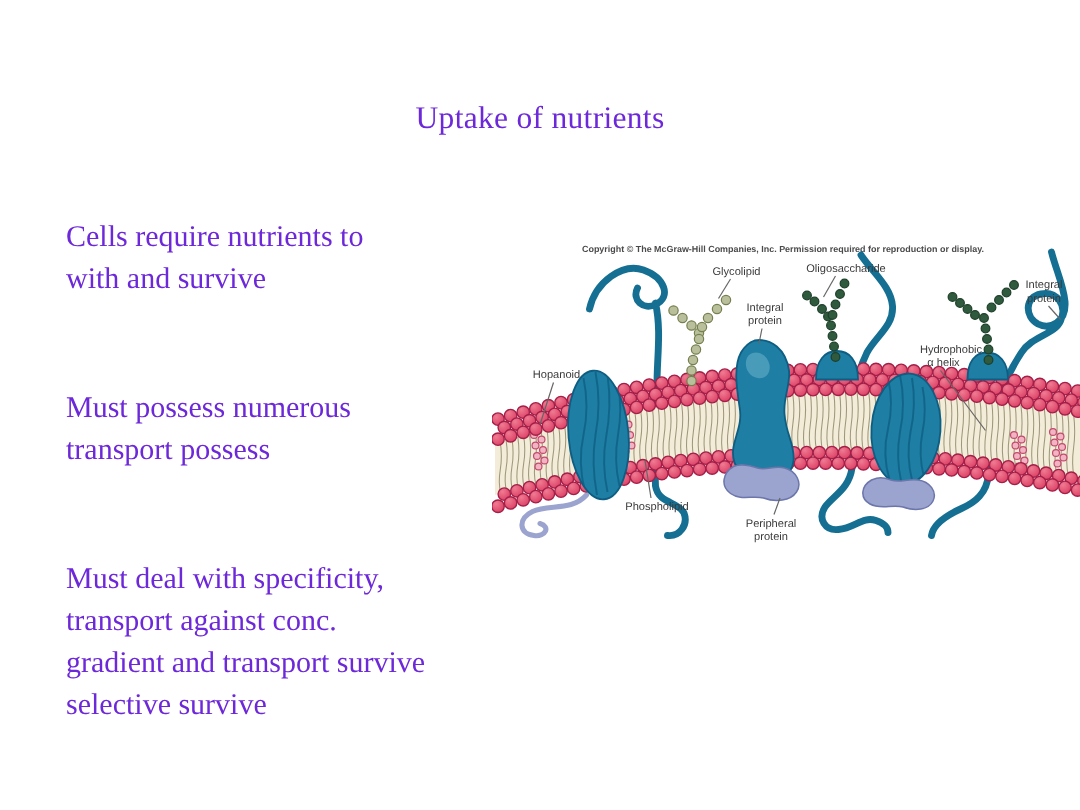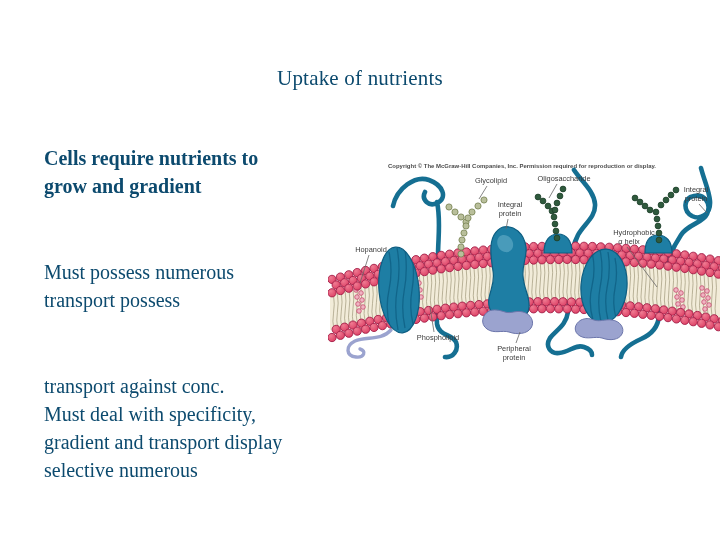--- a/index.html
+++ b/index.html
@@ -1,21 +1,21 @@
 <!DOCTYPE html>
 <html style="--teal: #1e7ea4; --teal-dark: #0d5e82; --strand: #156f92; --bead: #dd4065; --bead-dark: #a31f48; --bead-hl: #ef7b92; --cream: #f2ecd9; --tail: #968e70; --lav: #9ba3cf; --lav-dark: #6c76ab; --label: #3a3a3a;"><head>
 <meta charset="utf-8">
 <style>
   html,body{margin:0;padding:0;background:#fff;}
   #slide{position:relative;width:720px;height:540px;background:#ffffff;overflow:hidden;
-         font-family:"Liberation Serif", serif;color:#0c4a6e;}
+         font-family:"Liberation Serif", serif;color:#6d28d9;}
   .title{position:absolute;top:66px;left:0;width:720px;text-align:center;
          font-size:21px;letter-spacing:.2px;}
   .bullet{position:absolute;left:44px;font-size:20px;line-height:28px;white-space:nowrap;}
-  .b1{top:144px;font-weight:bold;} .b2{top:258px;} .b3{top:372px;}
+  .b1{top:144px;} .b2{top:258px;} .b3{top:372px;}
   #figure{position:absolute;left:328px;top:148px;width:392px;height:244px;}
   .copyright{font-family:"Liberation Sans", sans-serif;font-size:5.9px;font-weight:bold;fill:#4a4a4a;}
   .figlabel{font-family:"Liberation Sans", sans-serif;font-size:7.4px;fill:var(--label);}
   .ptr{stroke:#666;stroke-width:0.8;fill:none;}
   .strand{stroke:var(--strand);stroke-width:4.6;fill:none;stroke-linecap:round;}
   .lav-strand{stroke:var(--lav);stroke-width:3.4;fill:none;stroke-linecap:round;}
   .protein{fill:var(--teal);stroke:var(--teal-dark);stroke-width:1.2;}
   .lavblob{fill:var(--lav);stroke:var(--lav-dark);stroke-width:1;}
   .stria{stroke:var(--teal-dark);stroke-width:1.3;fill:none;opacity:.75;}
   .tailline{stroke:var(--tail);stroke-width:0.7;fill:none;opacity:.9;}
@@ -23,33 +23,33 @@
 </style>
 </head>
 <body>
 
 <div id="slide">
 
   <div class="title">Uptake of nutrients</div>
 
   <div class="bullet b1">
     <div>Cells require nutrients to</div>
-    <div>grow and gradient</div>
+    <div>with and survive</div>
   </div>
 
   <div class="bullet b2">
     <div>Must possess numerous</div>
     <div>transport possess</div>
   </div>
 
   <div class="bullet b3">
+    <div>Must deal with specificity,</div>
     <div>transport against conc.</div>
-    <div>Must deal with specificity,</div>
-    <div>gradient and transport display</div>
-    <div>selective numerous</div>
+    <div>gradient and transport survive</div>
+    <div>selective survive</div>
   </div>
 
   <svg id="figure" viewBox="328 148 392 244" xmlns="http://www.w3.org/2000/svg">
     <defs>
       <radialGradient id="beadGrad" cx="35%" cy="30%" r="75%">
         <stop class="stopA" offset="0"></stop>
         <stop class="stopB" offset="1"></stop>
       </radialGradient>
       <clipPath id="clipL">
           <ellipse cx="399" cy="290" rx="20" ry="43" transform="rotate(-5 399 290)"></ellipse>

